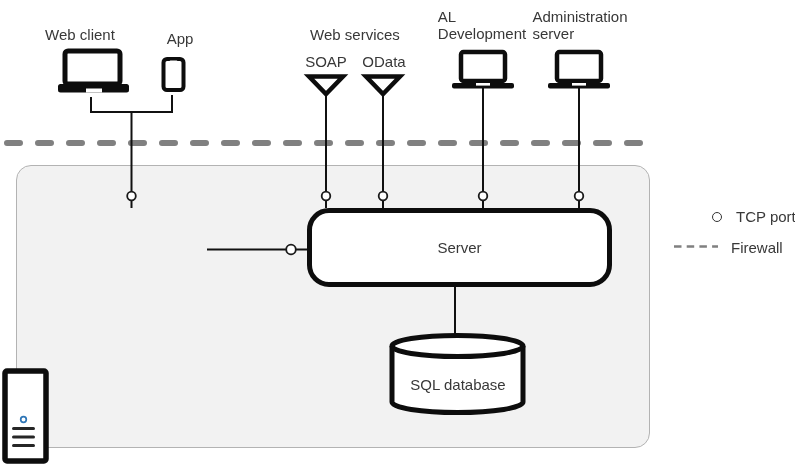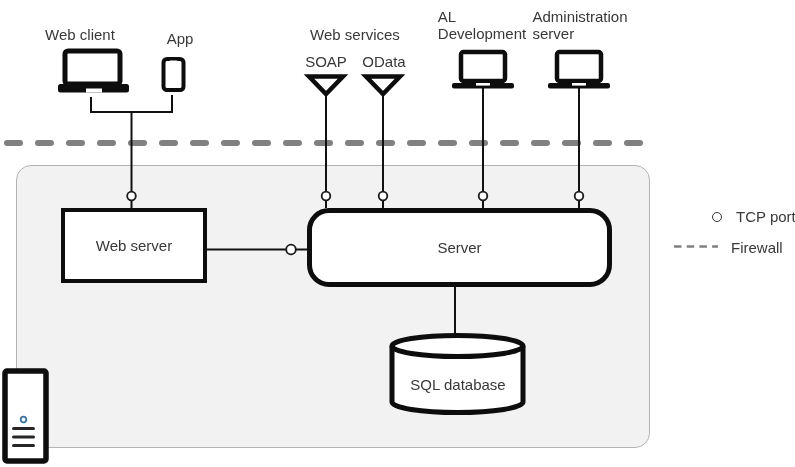--- a/index.html
+++ b/index.html
@@ -122,23 +122,20 @@
       <rect x="5" y="371" width="41" height="90" rx="2" fill="#fff" stroke="#0d0d0d" stroke-width="5.5"></rect>
       <circle cx="23.5" cy="419.5" r="2.8" fill="#fff" stroke="#2e75b6" stroke-width="1.7"></circle>
       <rect x="12" y="427" width="23" height="3" rx="1.5" fill="#262626"></rect>
       <rect x="12" y="435.5" width="23" height="3" rx="1.5" fill="#262626"></rect>
       <rect x="12" y="444" width="23" height="3" rx="1.5" fill="#262626"></rect>
     </g>
 
     <line x1="674" y1="246.5" x2="718" y2="246.5" stroke="#808080" stroke-width="2.6" stroke-dasharray="7.5 5.2"></line>
   </svg>
 
-  <div class="node-box web-server-box">
-    <span>Web server</span>
-  </div>
   <div class="node-box server-box">
     <span>Server</span>
   </div>
 
   <div class="lbl" style="left:80px;top:26px;">Web client</div>
   <div class="lbl" style="left:180px;top:30px;">App</div>
   <div class="lbl" style="left:355px;top:26px;">Web services</div>
   <div class="lbl" style="left:326px;top:53px;">SOAP</div>
   <div class="lbl" style="left:384px;top:53px;">OData</div>
 

